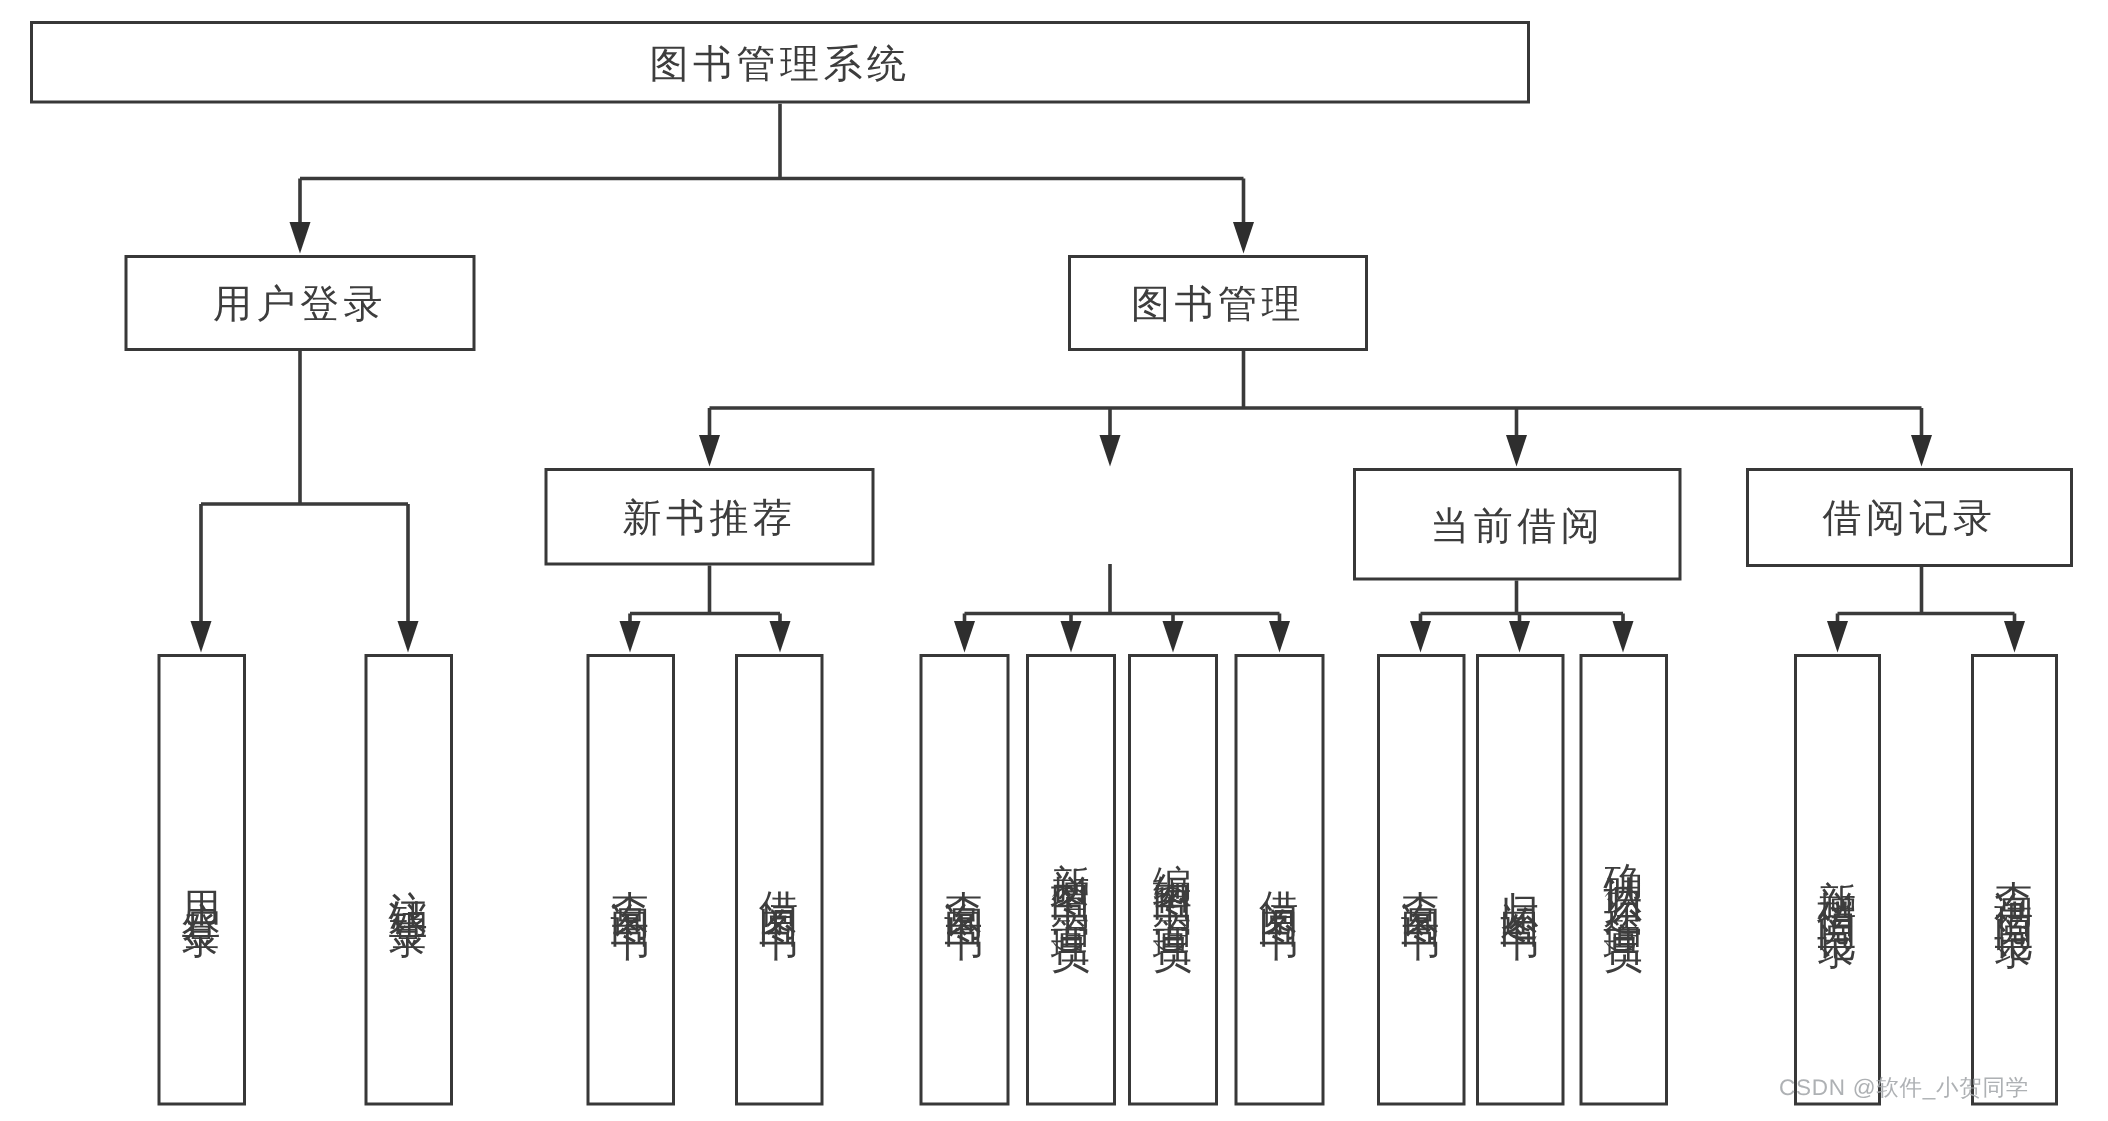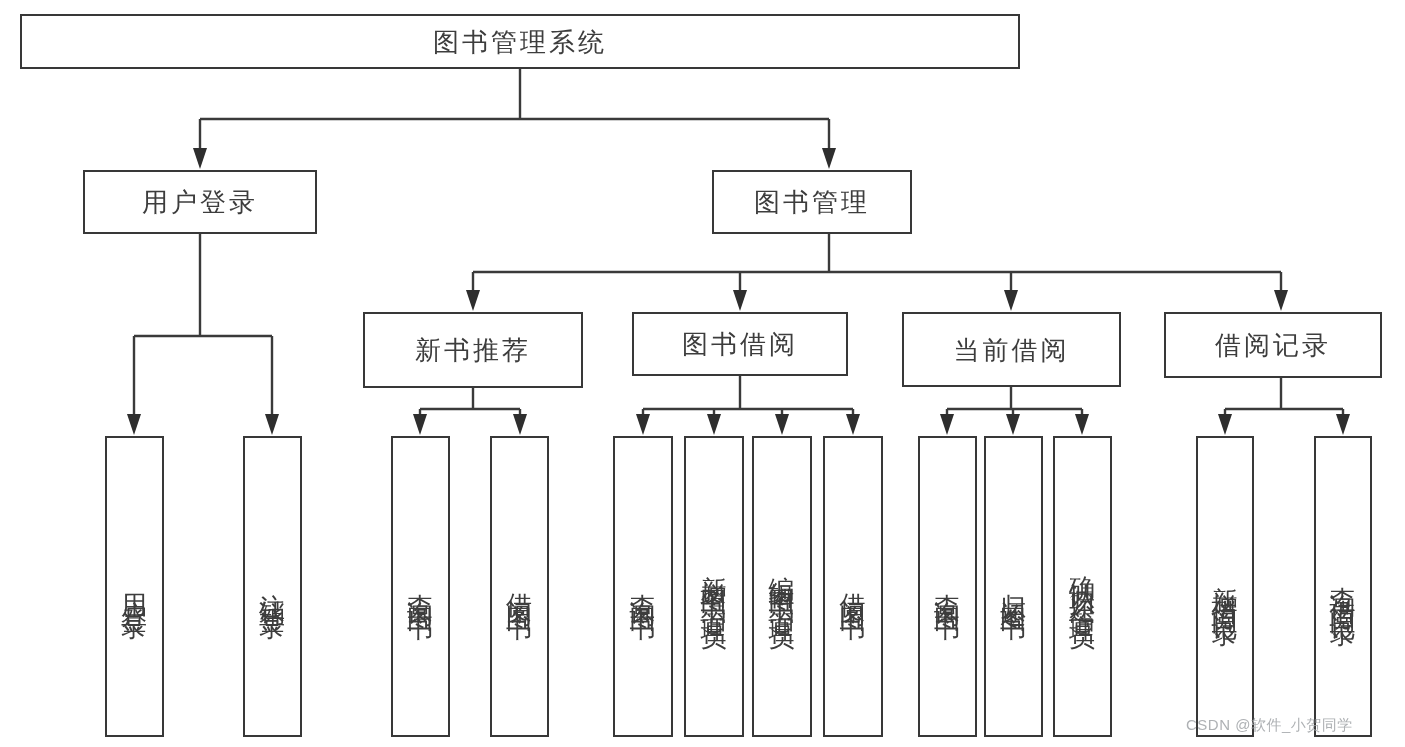--- a/index.html
+++ b/index.html
@@ -95,25 +95,22 @@
     <span class="lbl">图书管理系统</span>
   </div>
 
   <div class="box box-h" style="left:83px;top:170px;width:234px;height:64px">
     <span class="lbl">用户登录</span>
   </div>
   <div class="box box-h" style="left:712px;top:170px;width:200px;height:64px">
     <span class="lbl">图书管理</span>
   </div>
 
-  <div class="box box-h" style="left:363px;top:312px;width:220px;height:76px">
+  <div class="box box-h" style="left:363px;top:312px;width:220px;height:65px">
     <span class="lbl">新书推荐</span>
-  </div>
-  <div class="box box-h" style="left:632px;top:312px;width:216px;height:64px">
-    <span class="lbl">图书借阅</span>
   </div>
   <div class="box box-h" style="left:902px;top:312px;width:219px;height:75px">
     <span class="lbl">当前借阅</span>
   </div>
   <div class="box box-h" style="left:1164px;top:312px;width:218px;height:66px">
     <span class="lbl">借阅记录</span>
   </div>
 
   <div class="box box-v" style="left:105px;top:436px;width:59px;height:301px">
     <span class="lbl">用户登录</span>

